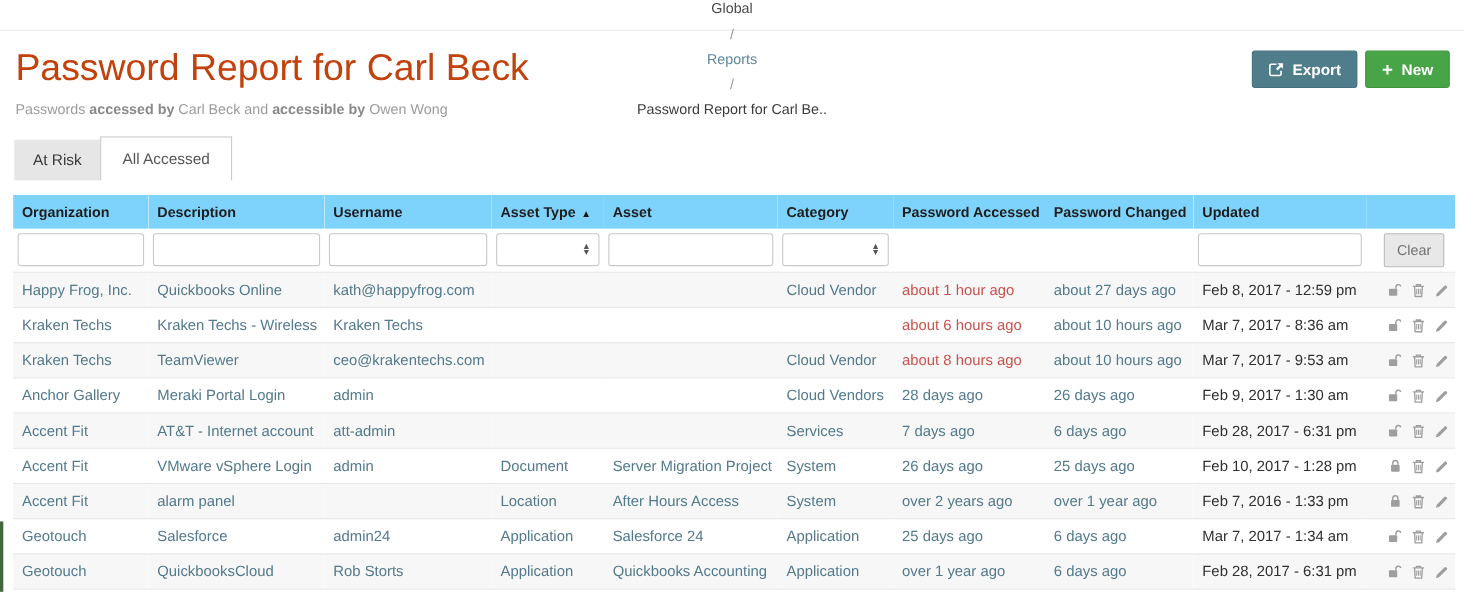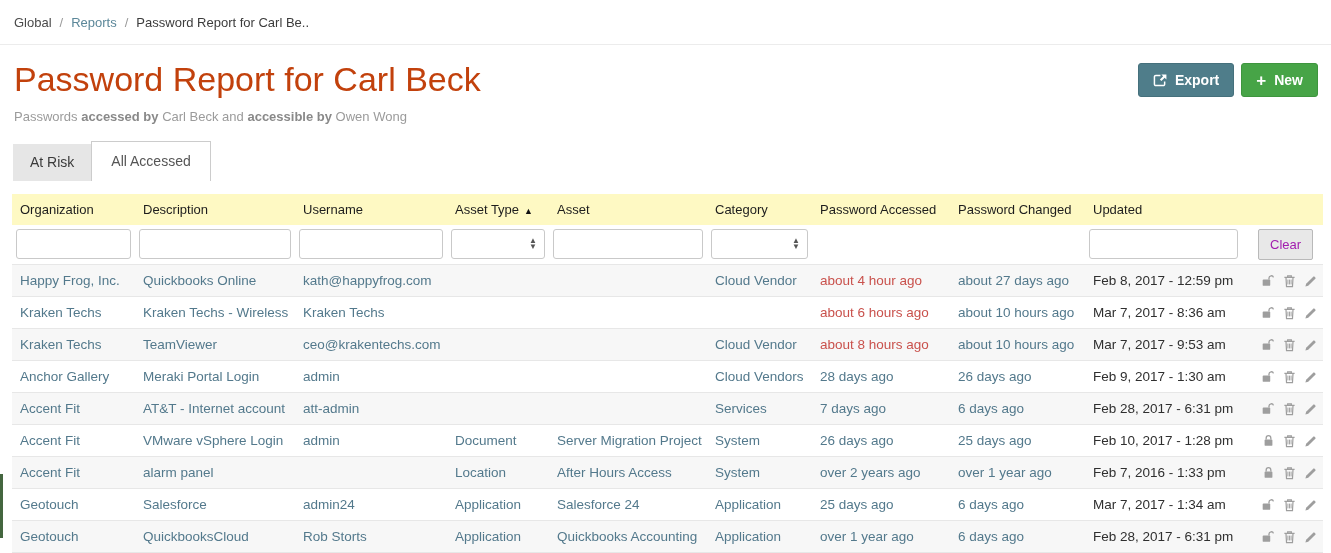--- a/index.html
+++ b/index.html
@@ -6,22 +6,22 @@
     --teal:#53798c; --red:#c9514c; --green:#44663f;
     --export:#4f7d8a; --new:#47a447; --copybg:#ededed;
   }
   *{box-sizing:border-box;}
   html,body{margin:0;padding:0;}
   body{
     width:1331px;height:553px;overflow:hidden;background:#fff;
     font-family:"Liberation Sans",sans-serif;color:#3c3c3c;position:relative;
   }
   
-  .breadcrumb{height:45px;display:flex;align-items:center;gap:8px;
-    padding:0 14px;font-size:13px;border-bottom:1px solid #ececec;}
+  .breadcrumb{height:28px;display:flex;align-items:center;gap:8px;
+    padding:0 14px;font-size:13px;border-bottom:1px solid #ececec;flex-direction:column;}
   .crumb-sep{color:#9a9a9a;}
   .crumb-link{color:#5b8799;cursor:pointer;}
   .crumb-link.dark{color:#4a4a4a;}
   .crumb-current{color:#3c3c3c;}
   
   .page-head{display:flex;justify-content:space-between;align-items:flex-start;
     padding:14px 13px 0 14px;}
   .page-title{font-size:34px;font-weight:400;margin:0;color:#c2410c;line-height:1.2;}
   .head-buttons{display:flex;gap:7px;margin-top:4px;}
   .btn{height:34px;padding:0 14px;font-size:14px;font-weight:700;border-radius:3px;
@@ -39,31 +39,31 @@
   .tab.inactive{background:#e6e6e6;color:#3a3a3a;height:37px;padding:0 17px;}
   .tab.active{background:#fff;color:#555;height:40px;padding:0 19px;
     border:1px solid #ccc;border-bottom:none;}
   
   .table-wrap{margin:13px 12px 0;}
   table{width:100%;border-collapse:collapse;table-layout:fixed;}
   col.c-org{width:123px}col.c-desc{width:160px}col.c-user{width:152px}
   col.c-atype{width:102px}col.c-asset{width:158px}col.c-cat{width:105px}
   col.c-accessed{width:138px}col.c-changed{width:135px}col.c-updated{width:157px}
   col.c-actions{width:81px}
-  thead th{background:#fef9c3;text-align:left;font-weight:400;color:#1d1d1d;
+  thead th{background:#7dd3fc;text-align:left;font-weight:700;color:#1d1d1d;
     padding:8px 8px;font-size:13px;white-space:nowrap;overflow:hidden;cursor:pointer;}
   .sort-arrow{font-size:9px;margin-left:5px;color:#111;}
   .filter-row td{padding:4px 4px;background:#fff;}
   .filter-input{width:100%;height:30px;border:1px solid #c9c9c9;border-radius:3px;
     padding:0 6px;font-size:13px;font-family:"Liberation Sans",sans-serif;outline:none;}
   .fselect{width:100%;height:30px;border:1px solid #c9c9c9;border-radius:3px;
     display:flex;align-items:center;justify-content:flex-end;padding:0 7px;cursor:pointer;background:#fff;}
   .spinner{display:flex;flex-direction:column;font-size:8px;line-height:6px;color:#555;}
   .btn-clear{background:#e8e8e8;border:1px solid #b9b9b9;border-radius:2px;
-    font-size:13px;color:#a21caf;padding:7px 11px;cursor:pointer;margin-left:12px;
+    font-size:13px;color:#737373;padding:7px 11px;cursor:pointer;margin-left:12px;
     font-family:"Liberation Sans",sans-serif;}
   tbody td{padding:0 8px;height:32px;border-top:1px solid #e7e7e7;color:var(--teal);
     font-size:13.5px;white-space:nowrap;overflow:hidden;}
   tbody tr:nth-child(odd) td{background:#f7f7f7;}
   tbody tr:last-child td{border-bottom:1px solid #e7e7e7;}
   td.alert{color:var(--red);}
   td.dark{color:#2f2f2f;}
   td.actions{text-align:right;padding-right:6px;}
   .row-icon{display:inline-flex;margin-left:8px;cursor:pointer;vertical-align:middle;}
   .green-bar{position:absolute;left:0;width:3px;background:var(--green);}
@@ -160,21 +160,21 @@
         </tr>
       </thead>
     <tbody id="table-body">
         <tr>
           <td>Happy Frog, Inc.</td>
           <td>Quickbooks Online</td>
           <td>kath@happyfrog.com</td>
           <td></td>
           <td></td>
           <td>Cloud Vendor</td>
-          <td class="alert">about 4 hour ago</td>
+          <td class="alert">about 1 hour ago</td>
           <td>about 27 days ago</td>
           <td class="dark">Feb 8, 2017 - 12:59 pm</td>
           <td class="actions"><span class="row-icon">
               <svg width="15" height="14" viewBox="0 0 17 16">
                 <path d="M10.2 6.3V4.6a2.6 2.6 0 0 1 5.1-.7" fill="none" stroke="#9e9e9e" stroke-width="1.5"></path>
                 <rect x="3" y="6.3" width="8.6" height="7.2" rx="1" fill="#9e9e9e"></rect>
               </svg>
             </span><span class="row-icon">
               <svg width="13" height="14" viewBox="0 0 14 15">
                 <path d="M1.5 3.5h11M5 3.5V2h4v1.5M3.2 3.5l.6 10h6.4l.6-10" fill="none" stroke="#9e9e9e" stroke-width="1.3"></path>

